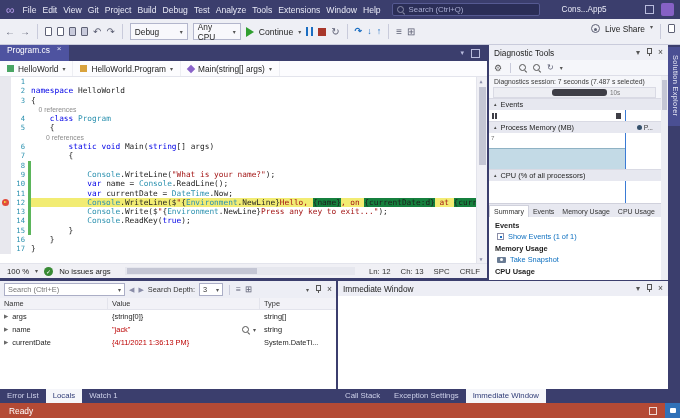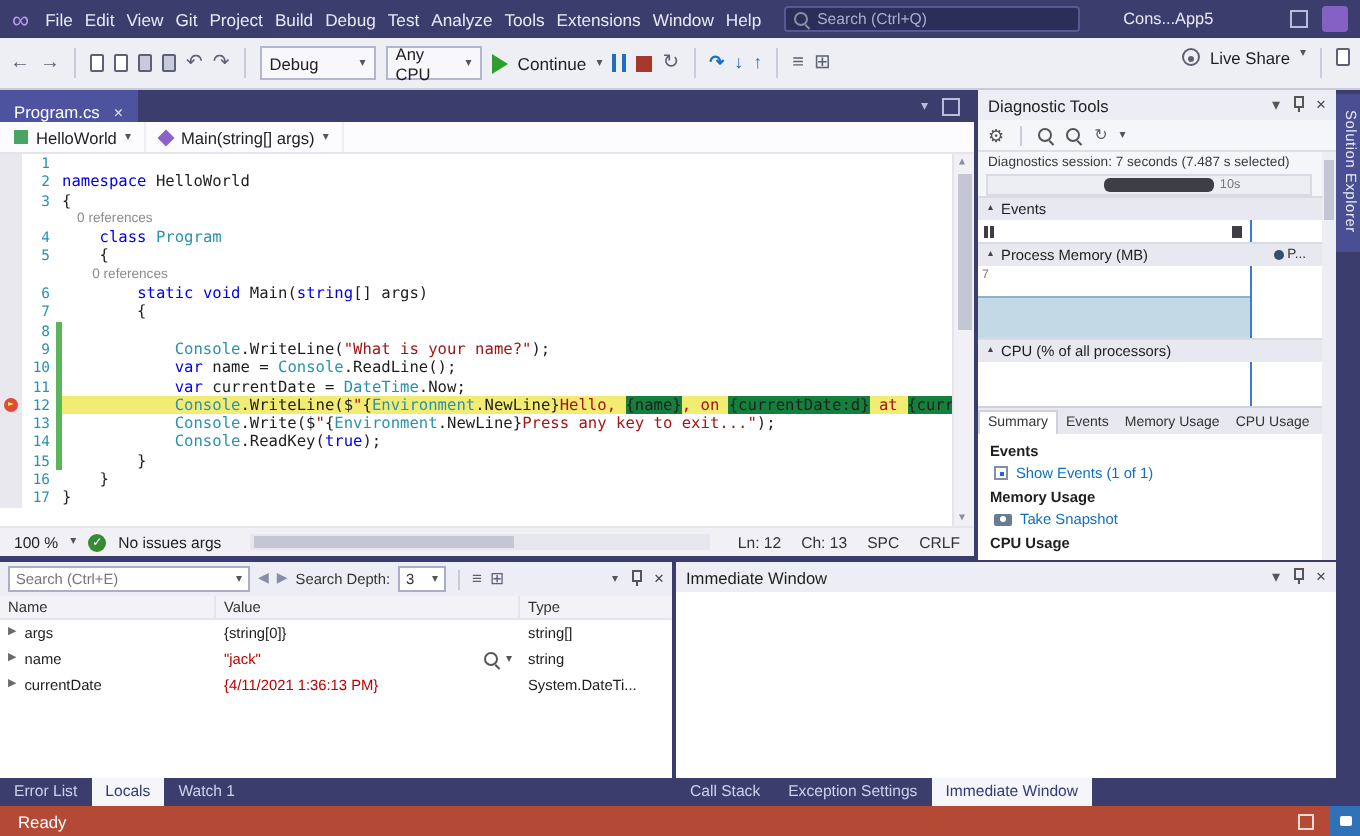--- a/index.html
+++ b/index.html
@@ -32,21 +32,21 @@
 .tb-cont-label{font-size:8.6px;color:#1e1e1e}
 .tb-pause{width:7px;height:9px;border-left:2px solid #1B6EC2;border-right:2px solid #1B6EC2}
 .tb-stop{width:8px;height:8px;background:#A8372B}
 .ls-ico{width:9px;height:9px;border:1px solid #5E6175;border-radius:50%;position:relative}
 .ls-ico::after{content:"";position:absolute;left:2.5px;top:2.5px;width:3px;height:3px;border-radius:50%;background:#5E6175}
 .tb-right-group{margin-left:auto;display:flex;gap:5px}
 
 
 .editor{position:absolute;left:0;top:45px;width:487px;height:233px;background:#fff}
 .tabstrip{height:16px;background:#3B3E6D;display:flex;align-items:stretch}
-.tab-active{background:#4E53A0;color:#fff;display:flex;align-items:flex-end;gap:7px;padding:0 7px;font-size:8.4px}
+.tab-active{background:#4E53A0;color:#fff;display:flex;align-items:flex-start;gap:7px;padding:0 7px;font-size:8.4px}
 .tab-close{color:#E6E7F6;font-size:8px;line-height:1}
 .tabstrip-icons{margin-left:auto;color:#B9BCDD;font-size:7px;display:flex;gap:7px;align-items:center;padding-right:7px}
 .breadcrumb{height:16px;background:#FCFCFE;border-bottom:1px solid #E3E4EC;display:flex;align-items:center;font-size:8.3px}
 .bc-seg{display:flex;align-items:center;gap:4px;padding:0 7px;height:100%;border-right:1px solid #EDEEF3}
 .bc-ico{width:7px;height:7px;flex:none}
 .bc-ico.proj{background:#4AA564}
 .bc-ico.cls{background:#D9A33D}
 .bc-ico.mth{background:#8A63C9;transform:rotate(45deg);width:6px;height:6px}
 .code{position:relative;height:186px;overflow:hidden;font-family:"DejaVu Sans Mono",monospace;font-size:7.8px}
 .code-row{display:flex;height:9.3px;line-height:9.3px;align-items:stretch}
@@ -241,20 +241,25 @@
         <span class="sq-ico" style="border-color:#B9BCDD"></span>
       </div>
     </div>
     <div class="breadcrumb">
       <div class="bc-seg">
         <span class="bc-ico proj"></span>
         <span>HelloWorld</span>
         <span class="chev">▾</span>
       </div>
       <div class="bc-seg">
+        <span class="bc-ico cls"></span>
+        <span>HelloWorld.Program</span>
+        <span class="chev">▾</span>
+      </div>
+      <div class="bc-seg">
         <span class="bc-ico mth"></span>
         <span>Main(string[] args)</span>
         <span class="chev">▾</span>
       </div>
     </div>
     <div class="code">
       <div>
           <div class="code-row">
             <div class="c-margin"></div>
             <div class="c-num">1</div>

